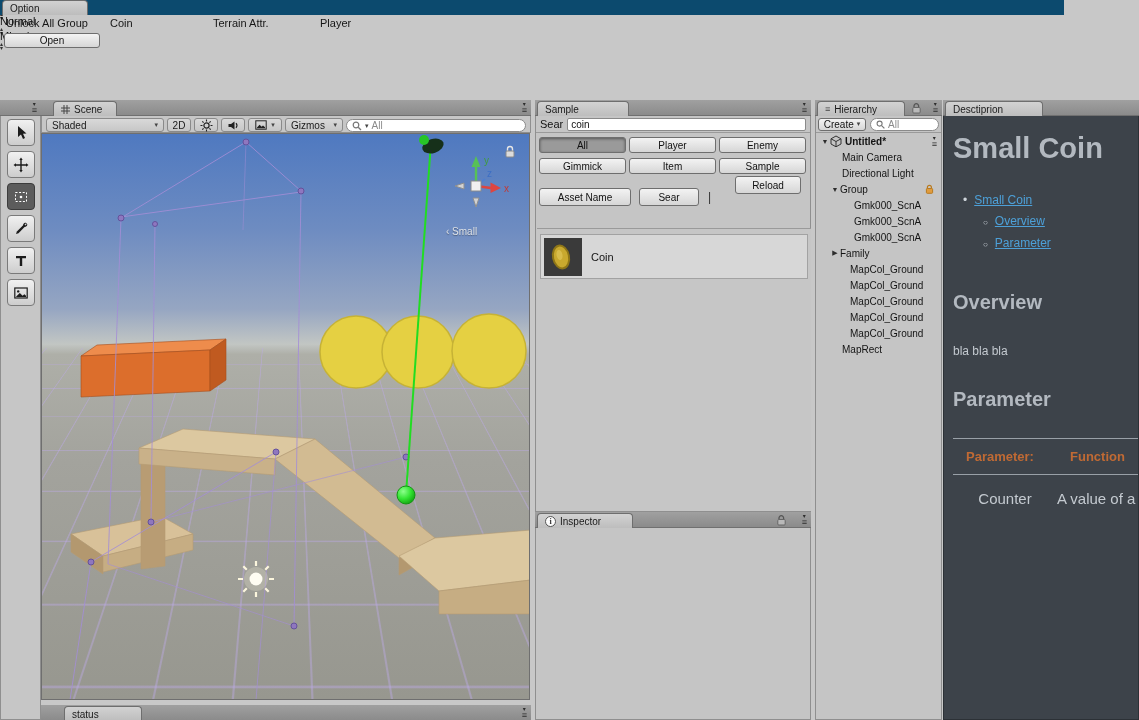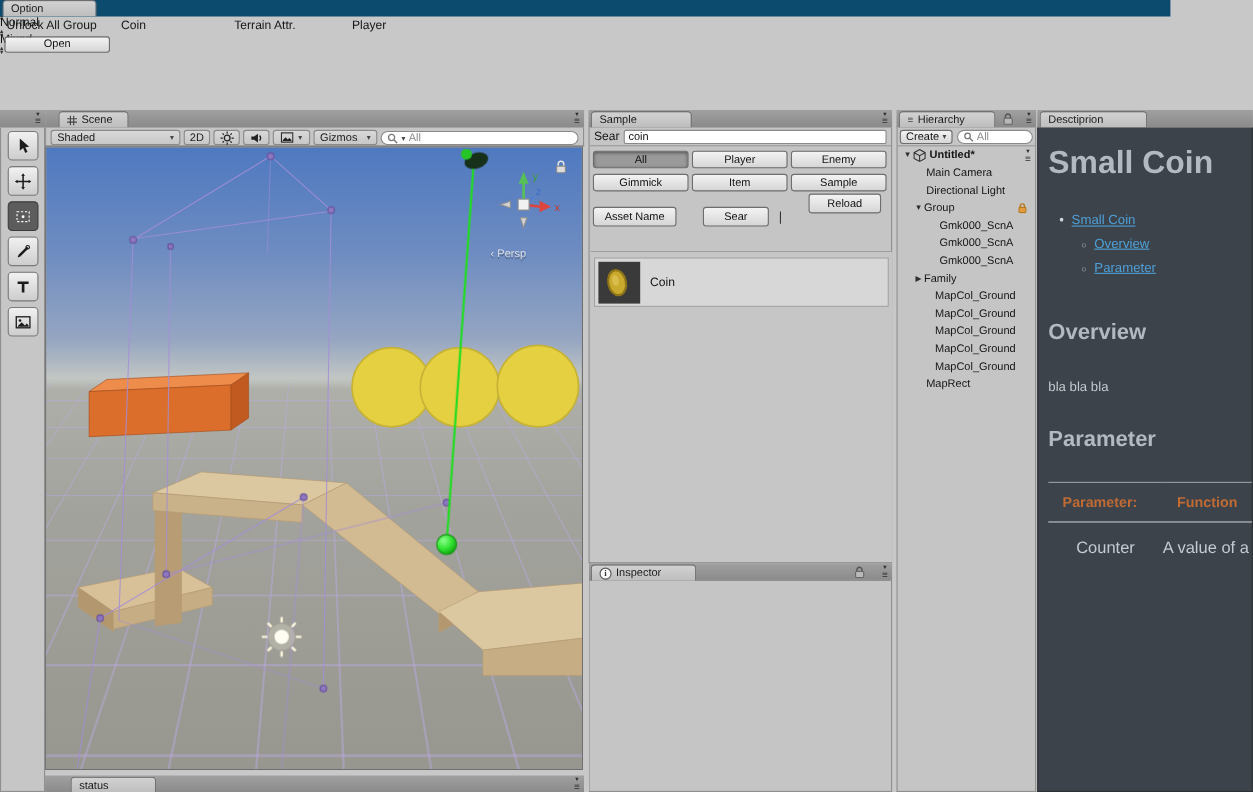--- a/index.html
+++ b/index.html
@@ -338,21 +338,21 @@
         <polygon points="27.5,17 36.5,17 32,6" fill="#57c157"></polygon>
         <line x1="32" y1="36" x2="47" y2="38" stroke="#dd4540" stroke-width="2.4"></line>
         <polygon points="46.5,32.5 46.5,43 57,38" fill="#dd4540"></polygon>
         <line x1="32" y1="36" x2="41" y2="29" stroke="#4f7fd0" stroke-width="2"></line>
         <rect x="27" y="31" width="10" height="10" fill="#f1f1f1" stroke="#8a8a8a"></rect>
         <text x="40" y="14" font-size="10" fill="#3f9c3f">y</text>
         <text x="60" y="42" font-size="10" fill="#c03a36">x</text>
         <text x="43" y="27" font-size="10" fill="#3d6fc4">z</text>
       </svg>
       <div id="persp-label">
-        <span>‹ </span><span>Persp</span>
+        <span>‹ </span><span>Small</span>
       </div>
       <svg id="vp-lock" width="12" height="13">
         <path d="M3.5 6 V4 a2.5 2.5 0 0 1 5 0 V6" fill="none" stroke="#e6e6e6" stroke-width="1.4"></path>
         <rect x="2" y="6" width="8" height="6" rx="1" fill="#dcdcdc" stroke="#8a8a8a"></rect>
       </svg>
     </div>
 
     <div class="strip" id="status-strip">
       <div class="tab" id="tab-status">
         <span>status</span>
@@ -392,21 +392,21 @@
       <div class="btn fbtn" style="left:3px;top:42px">
           <span>Gimmick</span>
         </div>
       <div class="btn fbtn" style="left:93px;top:42px">
           <span>Item</span>
         </div>
       <div class="btn fbtn" style="left:183px;top:42px">
           <span>Sample</span>
         </div>
 
-      <div class="btn abtn" style="left:3px;top:72px;width:76px">
+      <div class="btn abtn" style="left:3px;top:72px;width:92px">
           <span>Asset Name</span>
         </div>
       <div class="btn abtn" style="left:103px;top:72px;width:60px">
           <span>Sear</span>
         </div>
       <span style="position:absolute;left:172px;top:74px;font-size:12px;color:#333">|</span>
       <div class="btn abtn" style="left:199px;top:60px;width:66px">
           <span>Reload</span>
         </div>
 

